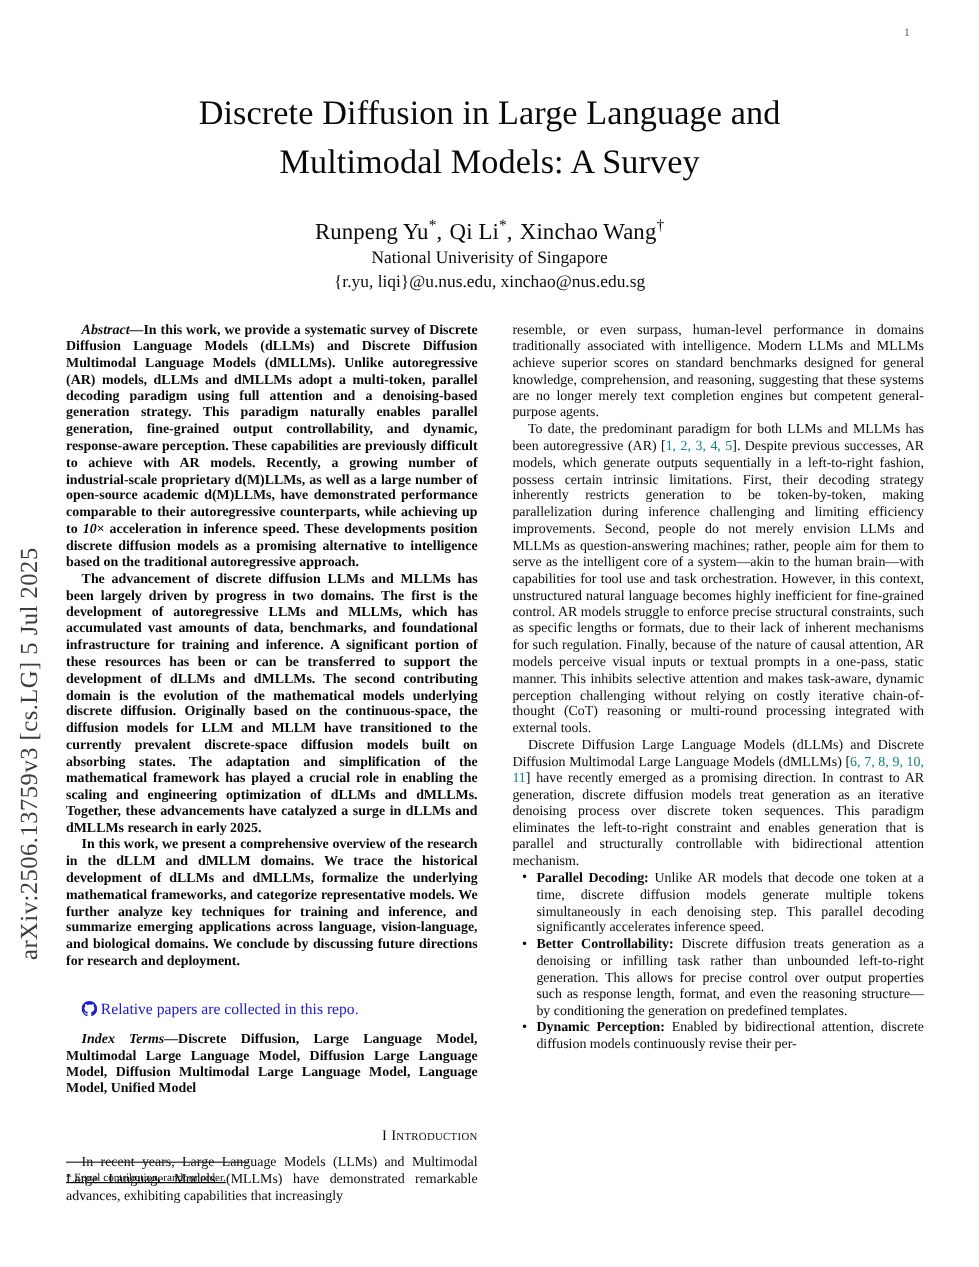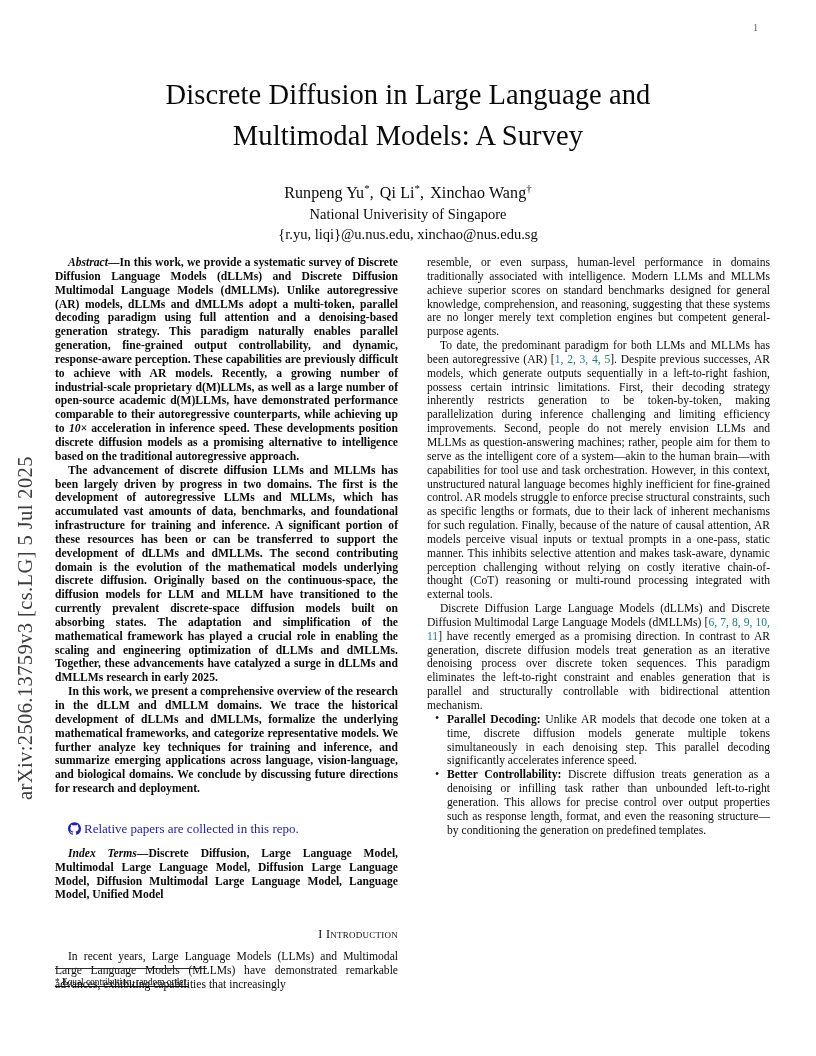--- a/index.html
+++ b/index.html
@@ -52,39 +52,39 @@
   }
   .paper-title {
     font-size: 28.5px;
     line-height: 41px;
     font-weight: normal;
     letter-spacing: 0.1px;
     margin: 16px;
   }
   .authors {
     margin-top: 22px;
-    font-size: 16px;
+    font-size: 19px;
     line-height: 20.5px;
     letter-spacing: 0.1px;
   }
   .authors .sep { display: inline-block; width: 6px; }
   .affil {
     font-size: 14.5px;
     line-height: 20.5px;
   }
   .emails {
     font-size: 14.5px;
     line-height: 20.5px;
   }
   sup.mark { font-size: 0.68em; vertical-align: super; }
 
   
   .col {
     position: absolute;
-    top: 256px;
+    top: 268px;
     width: 343px;
     font-size: 11.6px;
     line-height: 13.85px;
     text-align: justify;
     text-justify: inter-word;
   }
   .col-left  { left: 55px; }
   .col-right { left: 427px; }
 
   .col p { margin: 0; }
@@ -220,20 +220,21 @@
 
     <p>resemble, or even surpass, human-level performance in domains traditionally associated with intelligence. Modern LLMs and MLLMs achieve superior scores on standard benchmarks designed for general knowledge, comprehension, and reasoning, suggesting that these systems are no longer merely text completion engines but competent general-purpose agents.</p>
 
     <p class="indent"><span>To date, the predominant paradigm for both LLMs and MLLMs has been autoregressive (AR) [</span><span class="cite">1, 2, 3, 4, 5</span><span>]. Despite previous successes, AR models, which generate outputs sequentially in a left-to-right fashion, possess certain intrinsic limitations. First, their decoding strategy inherently restricts generation to be token-by-token, making parallelization during inference challenging and limiting efficiency improvements. Second, people do not merely envision LLMs and MLLMs as question-answering machines; rather, people aim for them to serve as the intelligent core of a system—akin to the human brain—with capabilities for tool use and task orchestration. However, in this context, unstructured natural language becomes highly inefficient for fine-grained control. AR models struggle to enforce precise structural constraints, such as specific lengths or formats, due to their lack of inherent mechanisms for such regulation. Finally, because of the nature of causal attention, AR models perceive visual inputs or textual prompts in a one-pass, static manner. This inhibits selective attention and makes task-aware, dynamic perception challenging without relying on costly iterative chain-of-thought (CoT) reasoning or multi-round processing integrated with external tools.</span></p>
 
     <p class="indent"><span>Discrete Diffusion Large Language Models (dLLMs) and Discrete Diffusion Multimodal Large Language Models (dMLLMs) [</span><span class="cite">6, 7, 8, 9, 10, 11</span><span>] have recently emerged as a promising direction. In contrast to AR generation, discrete diffusion models treat generation as an iterative denoising process over discrete token sequences. This paradigm eliminates the left-to-right constraint and enables generation that is parallel and structurally controllable with bidirectional attention mechanism.</span></p>
 
     <ul class="bullets">
       <li><b>Parallel Decoding:</b><span> Unlike AR models that decode one token at a time, discrete diffusion models generate multiple tokens simultaneously in each denoising step. This parallel decoding significantly accelerates inference speed.</span></li>
       <li><b>Better Controllability:</b><span> Discrete diffusion treats generation as a denoising or infilling task rather than unbounded left-to-right generation. This allows for precise control over output properties such as response length, format, and even the reasoning structure—by conditioning the generation on predefined templates.</span></li>
+      <li><b>Dynamic Perception:</b><span> Enabled by bidirectional attention, discrete diffusion models continuously revise their per-</span></li>
     </ul>
   </div>
 
   <div class="footnote">
     <div class="rule"></div>
     <div class="fn">* Equal contribution, random order.</div>
   </div>
 
 </div>
 

